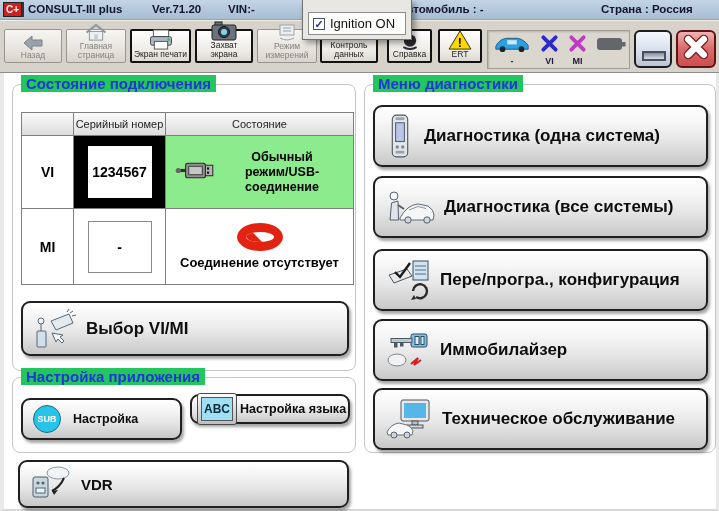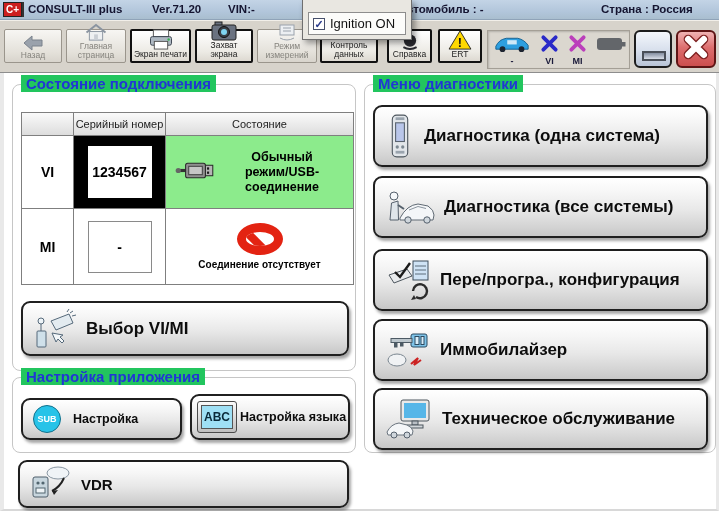--- a/index.html
+++ b/index.html
@@ -113,37 +113,37 @@
   .cell.last-row { border-bottom:none; }
   .hdr { background:linear-gradient(180deg,#fafafa 0%,#dddddd 100%); font-size:11px; color:#222; }
   .devname { font-size:14px; font-weight:bold; }
   .serial-vi { background:#000; }
   .serial-box { width:64px; height:52px; background:#fff; display:flex; align-items:center; justify-content:center;
                 font-size:14px; font-weight:bold; }
   .serial-box.dash { border:1px solid #8a8a8a; }
   .status-vi { background:#8ceb8c; flex-direction:row; gap:3px; padding:4px 8px;
                font-size:12.5px; font-weight:bold; text-align:center; line-height:15px; }
   .status-mi { flex-direction:column; gap:4px; padding:14px 8px;
-               font-size:10px; font-weight:bold; text-align:center; }
+               font-size:13px; font-weight:bold; text-align:center; }
   .no-entry { width:46px; height:46px; border-radius:50%; background:#fff;
               border:9px solid #e32312; position:relative; overflow:hidden; }
   .no-entry::after { content:""; position:absolute; left:-8px; top:10px; width:45px; height:8px;
                      background:#e32312; transform:rotate(45deg); }
   
   .big-btn {
     position:absolute; border:2px solid #1f1f1f; border-radius:9px;
     background:linear-gradient(180deg,#ffffff 0%,#f6f6f6 25%,#e8e8e8 55%,#d3d3d3 85%,#c7c7c7 100%);
     box-shadow:2px 3px 3px rgba(0,0,0,0.35), inset 0 1px 0 #ffffff;
     display:flex; align-items:center; gap:9px; padding-left:10px;
     font-weight:bold; color:#0d0d0d; cursor:pointer;
   }
   .big-btn .ic { flex:0 0 auto; display:flex; align-items:center; justify-content:center; }
   #btn-select-vimi { left:8px; top:216px; width:328px; height:55px; font-size:17px; }
   #btn-submode  { left:8px;  top:20px; width:161px; height:42px; font-size:12.5px; gap:12px; }
-  #btn-language { left:177px; top:16px; width:160px; height:46px; font-size:12.5px; gap:3px; padding-left:5px; }
+  #btn-language { left:177px; top:16px; width:160px; height:30px; font-size:12.5px; gap:3px; padding-left:5px; }
   #btn-vdr { left:14px; top:387px; width:331px; height:48px; font-size:15px; }
   .menu-btn { left:8px; width:335px; height:62px; font-size:17px; }
   
   .sub-badge { width:28px; height:28px; border-radius:50%; background:#27c3e8; border:1px solid #12718c;
                color:#fff; font-size:9px; font-weight:bold; display:flex; align-items:center; justify-content:center; }
   .abc-badge { width:40px; height:32px; border:1px solid #4a4a4a; border-radius:3px;
                background:linear-gradient(180deg,#fbfbfb,#bfbfbf);
                display:flex; align-items:center; justify-content:center; }
   .abc-screen { width:32px; height:24px; background:#9fe0f5; border:1px solid #555;
                 font-size:12px; font-weight:bold; color:#0a2a3a; display:flex; align-items:center; justify-content:center; }

